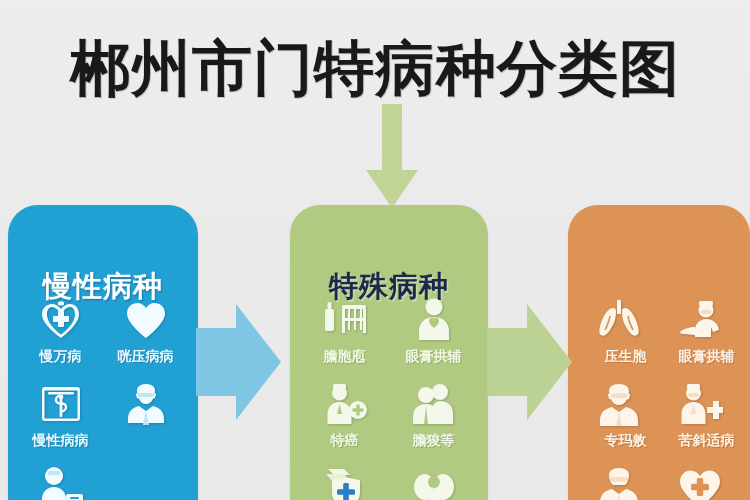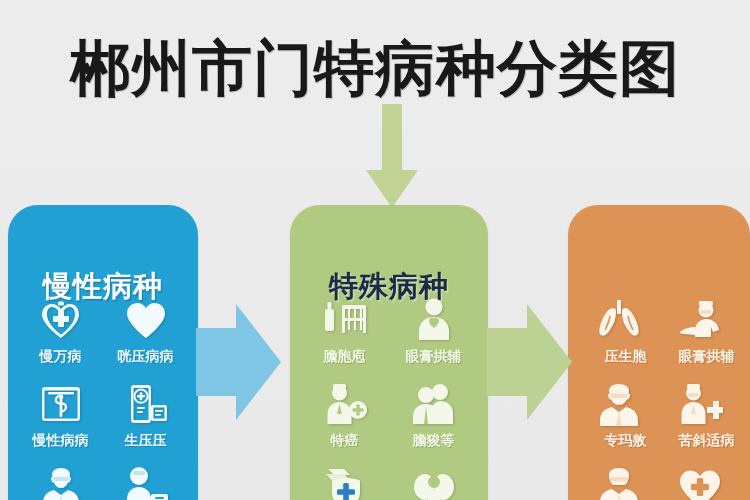--- a/index.html
+++ b/index.html
@@ -207,36 +207,20 @@
             <path d="M5 4h32a3 3 0 013 3v28a3 3 0 01-3 3H5a3 3 0 01-3-3V7a3 3 0 013-3zm0 3.5a.5.5 0 00-.5.5v27a.5.5 0 00.5.5h32a.5.5 0 00.5-.5V8a.5.5 0 00-.5-.5z"></path>
             <rect x="8" y="9" width="26" height="2.5" rx="1"></rect>
             <rect x="19.6" y="14" width="2.8" height="20" rx="1"></rect>
             <path d="M21 12.5c-3 0-5 2-5 4.5s2 3.5 5 3.5 5 1 5 3.5-2 4.5-5 4.5" fill="none" stroke="#f2fbff" stroke-width="2.4"></path>
             <circle cx="21" cy="14" r="2.4"></circle>
           </svg>
         </span>
         <span class="icon-label">慢性病病</span>
       </div>
 
-      <div class="icon-cell">
-        <span class="icon-art">
-          <svg width="44" height="42" viewBox="0 0 44 42">
-            <path d="M10 2h14a3 3 0 013 3v32a3 3 0 01-3 3H10a3 3 0 01-3-3V5a3 3 0 013-3zm0 3a.5.5 0 00-.5.5v31a.5.5 0 00.5.5h14a.5.5 0 00.5-.5V5.5A.5.5 0 0024 5z"></path>
-            <rect x="13" y="12" width="8" height="2.6" rx="1"></rect>
-            <rect x="15.7" y="9.3" width="2.6" height="8" rx="1"></rect>
-            <circle cx="17" cy="13.2" r="6.6" fill="none" stroke="#f2fbff" stroke-width="2"></circle>
-            <rect x="13" y="24" width="8" height="2" rx="1"></rect>
-            <rect x="13" y="28" width="6" height="2" rx="1"></rect>
-            <path d="M29 22h12a2 2 0 012 2v12a2 2 0 01-2 2H29a2 2 0 01-2-2V24a2 2 0 012-2zm.5 2.5v11h11v-11z"></path>
-            <rect x="31" y="27" width="8" height="1.8" rx="0.9"></rect>
-            <rect x="31" y="31" width="6" height="1.8" rx="0.9"></rect>
-          </svg>
-        </span>
-        <span class="icon-label">生压压</span>
-      </div>
 
       <div class="icon-cell">
         <span class="icon-art">
           <svg width="44" height="44" viewBox="0 0 44 44">
             <path d="M22 2c6 0 9 3 9 6.5 0 1-0.2 2-.5 3h1c.5 0 .8.5.6 1l-1 3c-.2.6-.8 1-1.4 1h-.6C28 20 25.4 22 22 22s-6-2-7.1-5.5h-.6c-.6 0-1.2-.4-1.4-1l-1-3c-.2-.5.1-1 .6-1h1c-.3-1-.5-2-.5-3C13 5 16 2 22 2z"></path>
             <rect x="14" y="11" width="16" height="4" rx="2" fill="#bfe6f5"></rect>
             <path d="M15 24l7 5 7-5c7 1.5 11 6 11 13v4H4v-4c0-7 4-11.5 11-13z"></path>
             <path d="M22 29l-3.2 14h6.4z" fill="#bfe6f5"></path>
           </svg>
         </span>

